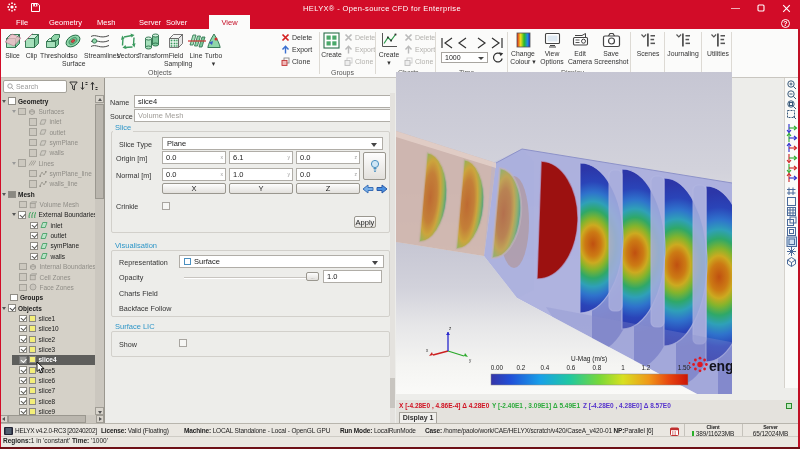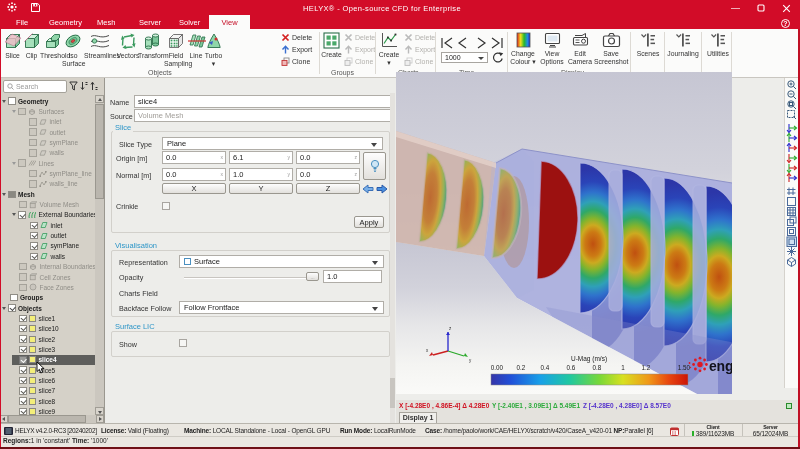--- a/index.html
+++ b/index.html
@@ -86,21 +86,21 @@
   </svg>
 <svg class="abs" style="left:31px;top:2.5px" width="9" height="9" viewBox="0 0 9 9">
     <path d="M.5.5h6.2L8.5 2.3V8.5H.5z" fill="none" stroke="#fff" stroke-width="1"></path>
     <rect x="2.2" y="0.8" width="4.2" height="2.6" fill="#fff"></rect>
     <rect x="3.9" y="1.2" width="1.2" height="1.8" fill="#d20c28"></rect>
   </svg>
 <div class="abs menuitem" style="left:16px">File</div>
 <div class="abs menuitem" style="left:49px">Geometry</div>
 <div class="abs menuitem" style="left:97px">Mesh</div>
 <div class="abs menuitem" style="left:139px">Server</div>
-<div class="abs menuitem" style="left:179px">Solver</div>
+<div class="abs menuitem" style="left:166px">Solver</div>
 <div class="abs" id="viewtab">View</div>
 <div class="abs winbtn" style="left:731px">—</div>
 <svg class="abs" style="left:757px;top:4px" width="8" height="8" viewBox="0 0 8 8">
     <rect x="1" y="1" width="6" height="6" fill="none" stroke="#fff" stroke-width="1.1" rx="1"></rect>
   </svg>
 <svg class="abs" style="left:782px;top:3.5px" width="9" height="9" viewBox="0 0 9 9">
     <path d="M1.2 1.2 7.8 7.8M7.8 1.2 1.2 7.8" stroke="#fff" stroke-width="1.1"></path>
   </svg>
 <div class="abs" id="helpq">?</div>
 <div class="abs" id="toolbar">
@@ -557,32 +557,31 @@
 <div class="pbtn" style="left:123px;top:105px;width:64px;height:11px;line-height:10px">Y</div>
 <div class="pbtn" style="left:190px;top:105px;width:64px;height:11px;line-height:10px">Z</div>
 <svg class="abs" style="left:256px;top:106px" width="26" height="10" viewBox="0 0 26 10">
       <g stroke-width="1">
         <path d="M11 3.5 H6 V1 L1 5 6 9 V6.5 H11 Z" fill="#7ab0e8" stroke="#3a70b8"></path>
         <path d="M15 3.5 H20 V1 L25 5 20 9 V6.5 H15 Z" fill="#4a90e0" stroke="#2a5aa8"></path>
       </g>
     </svg>
 <div class="plabel" style="left:10px;top:124px">Crinkle</div>
 <div class="cb" style="position:absolute;left:56px;top:124px;background:#f6f6f4;border-color:#a8a5a0"></div>
-<div class="pbtn" style="left:248px;top:138px;width:30px;height:12px;line-height:11px">Apply</div>
+<div class="pbtn" style="left:248px;top:138px;width:22px;height:12px;line-height:11px">Apply</div>
 <div class="sect" style="left:7px;top:163px">Visualisation</div>
 <div class="gbox" style="left:5px;top:172px;width:279px;height:67px"></div>
 <div class="plabel" style="left:13px;top:180px">Representation</div>
 <div class="combo" style="left:73px;top:177px;width:205px;height:13px"><span style="display:inline-block;width:7px;height:7px;border:1px solid #4a90c0;background:#fff;vertical-align:-1px;margin-right:3px"></span>Surface</div>
 <div class="plabel" style="left:13px;top:195px">Opacity</div>
 <div class="abs" style="left:78px;top:199px;width:135px;height:2px;background:#c8c5c0;border-bottom:1px solid #fff"></div>
 <div class="pbtn" style="left:200px;top:194px;width:13px;height:9px;font-size:5px;color:#999;line-height:8px">...</div>
 <div class="pinput" style="left:217px;top:192px;width:59px;height:13px">1.0</div>
 <div class="plabel" style="left:13px;top:211px">Charts Field</div>
 <div class="plabel" style="left:13px;top:226px">Backface Follow</div>
-<div class="combo" style="left:73px;top:223px;width:205px;height:13px">Follow Frontface</div>
 <div class="sect" style="left:7px;top:244px">Surface LIC</div>
 <div class="gbox" style="left:5px;top:253px;width:279px;height:26px"></div>
 <div class="plabel" style="left:13px;top:262px">Show</div>
 <div class="cb" style="position:absolute;left:73px;top:261px;background:#f6f6f4;border-color:#a8a5a0"></div>
 <div class="abs" style="left:284px;top:15px;width:5px;height:330px;background:#e4e2de"></div>
 <div class="abs" style="left:284px;top:300px;width:5px;height:30px;background:#c8c5c0"></div>
 </div>
 <div class="abs" id="viewport">
 <svg width="404" height="322" viewBox="0 0 404 322">
 <defs>

